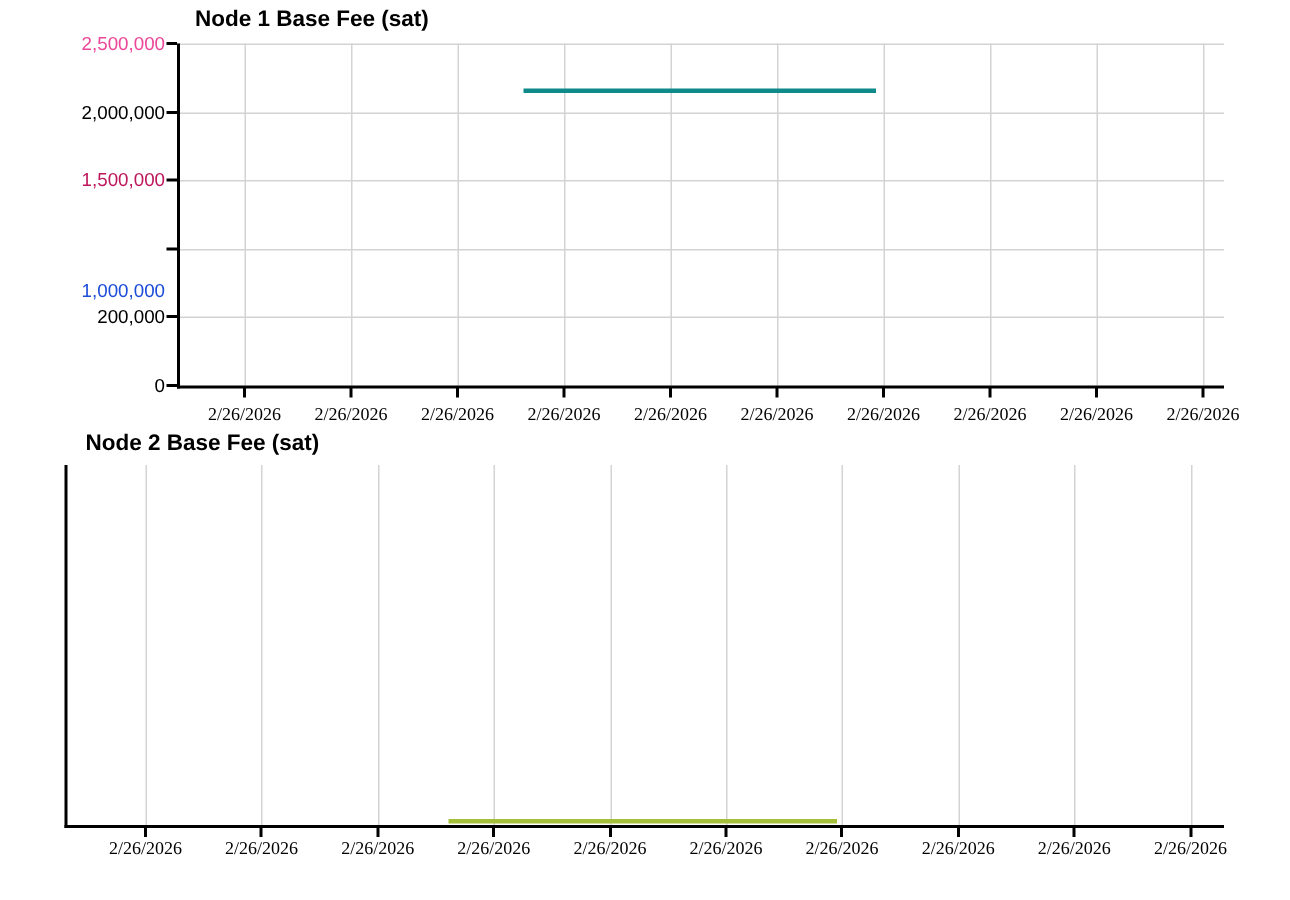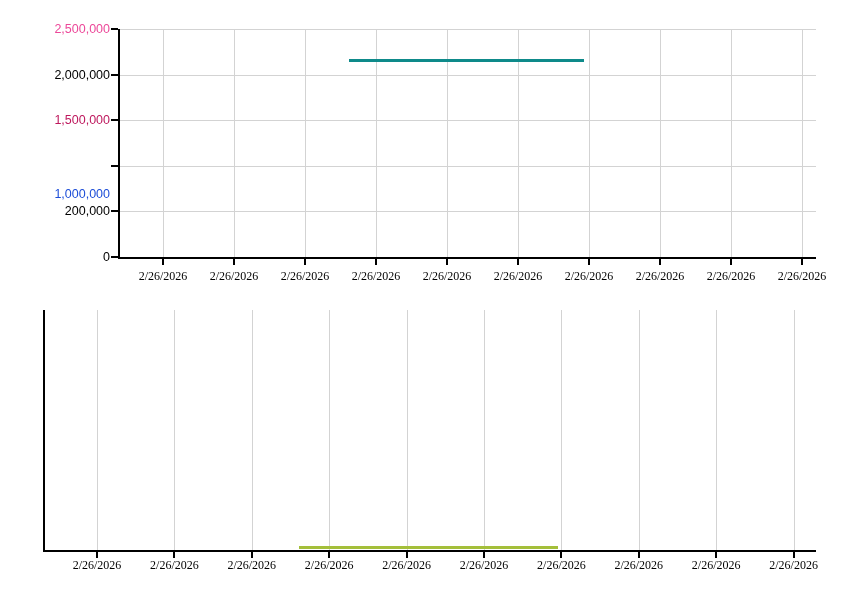--- a/index.html
+++ b/index.html
@@ -29,20 +29,21 @@
   .ylabel{
     position:absolute;width:90px;text-align:right;font-size:12.5px;
     white-space:nowrap;line-height:16px;
   }
   .series-line{height:3px;}
 </style>
 </head>
 <body>
 
 <div id="canvas">
+  <div class="chart-title" id="t1">Node 1 Base Fee (sat)</div>
   <div class="plot" style="left: 118px; top: 29px; width: 698px; height: 228px;">
       <div class="vgrid" style="left: 45px; height: 228px; background: rgb(211, 211, 211);"></div>
       <div class="xtick" style="left: 44px; top: 229px; background: rgb(0, 0, 0);"></div>
       <div class="xlabel" style="left: 45px; top: 240px; color: rgb(0, 0, 0);">2/26/2026</div>
       <div class="vgrid" style="left: 116px; height: 228px; background: rgb(211, 211, 211);"></div>
       <div class="xtick" style="left: 115px; top: 229px; background: rgb(0, 0, 0);"></div>
       <div class="xlabel" style="left: 116px; top: 240px; color: rgb(0, 0, 0);">2/26/2026</div>
       <div class="vgrid" style="left: 187px; height: 228px; background: rgb(211, 211, 211);"></div>
       <div class="xtick" style="left: 186px; top: 229px; background: rgb(0, 0, 0);"></div>
       <div class="xlabel" style="left: 187px; top: 240px; color: rgb(0, 0, 0);">2/26/2026</div>
@@ -82,20 +83,21 @@
       <div class="hgrid" style="top: 182.4px; width: 698px; background: rgb(211, 211, 211);"></div>
       <div class="ytick" style="left: -7px; top: 181.4px; background: rgb(0, 0, 0);"></div>
       <div class="ylabel" style="left: -98px; top: 174.4px; color: rgb(0, 0, 0);">200,000</div>
       <div class="ytick" style="left: -7px; top: 227px; background: rgb(0, 0, 0);"></div>
       <div class="ylabel" style="left: -98px; top: 220px; color: rgb(0, 0, 0);">0</div>
       <div class="yaxis" style="height: 230px; background: rgb(0, 0, 0);"></div>
       <div class="xaxis" style="top: 228px; width: 698px; background: rgb(0, 0, 0);"></div>
       <div class="series-line" style="left: 231.038px; width: 235.226px; top: 30.42px; background: rgb(14, 138, 138);"></div>
     </div>
 
+  <div class="chart-title" id="t2">Node 2 Base Fee (sat)</div>
   <div class="plot" style="left: 43px; top: 310px; width: 773px; height: 240px;">
       <div class="vgrid" style="left: 54px; height: 240px; background: rgb(211, 211, 211);"></div>
       <div class="xtick" style="left: 53px; top: 241px; background: rgb(0, 0, 0);"></div>
       <div class="xlabel" style="left: 54px; top: 248px; color: rgb(0, 0, 0);">2/26/2026</div>
       <div class="vgrid" style="left: 131.4px; height: 240px; background: rgb(211, 211, 211);"></div>
       <div class="xtick" style="left: 130.4px; top: 241px; background: rgb(0, 0, 0);"></div>
       <div class="xlabel" style="left: 131.4px; top: 248px; color: rgb(0, 0, 0);">2/26/2026</div>
       <div class="vgrid" style="left: 208.8px; height: 240px; background: rgb(211, 211, 211);"></div>
       <div class="xtick" style="left: 207.8px; top: 241px; background: rgb(0, 0, 0);"></div>
       <div class="xlabel" style="left: 208.8px; top: 248px; color: rgb(0, 0, 0);">2/26/2026</div>

